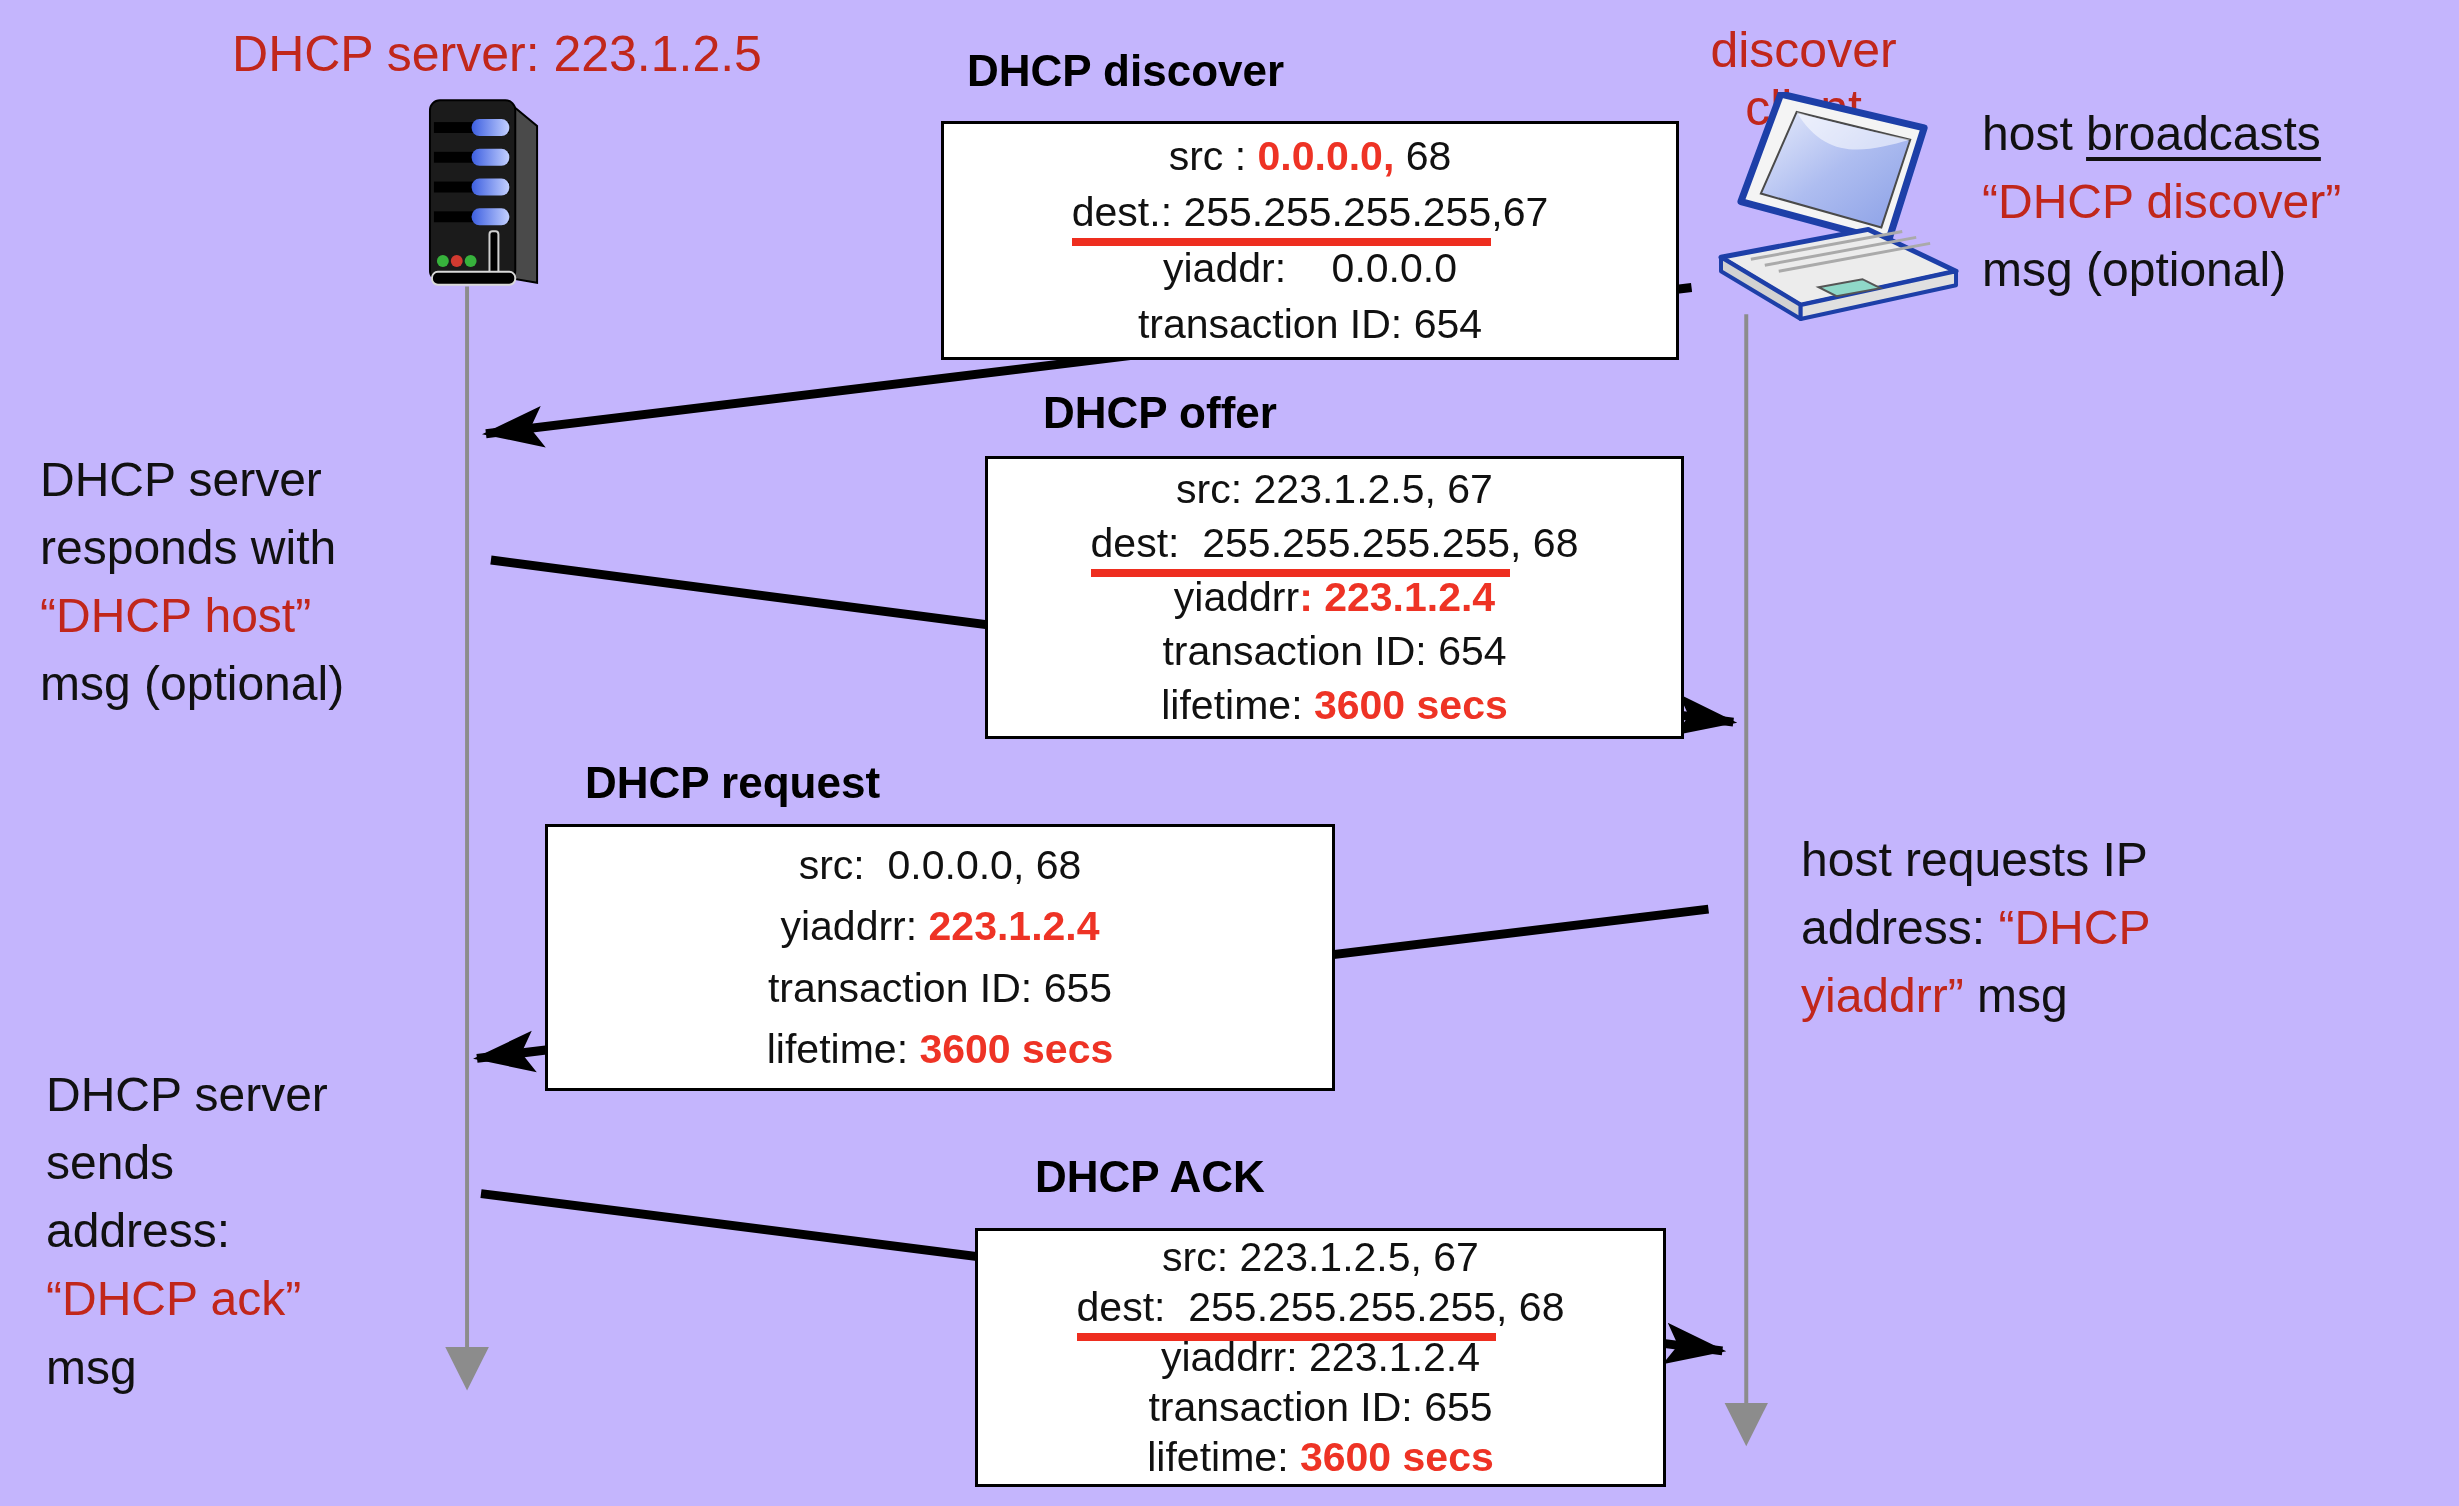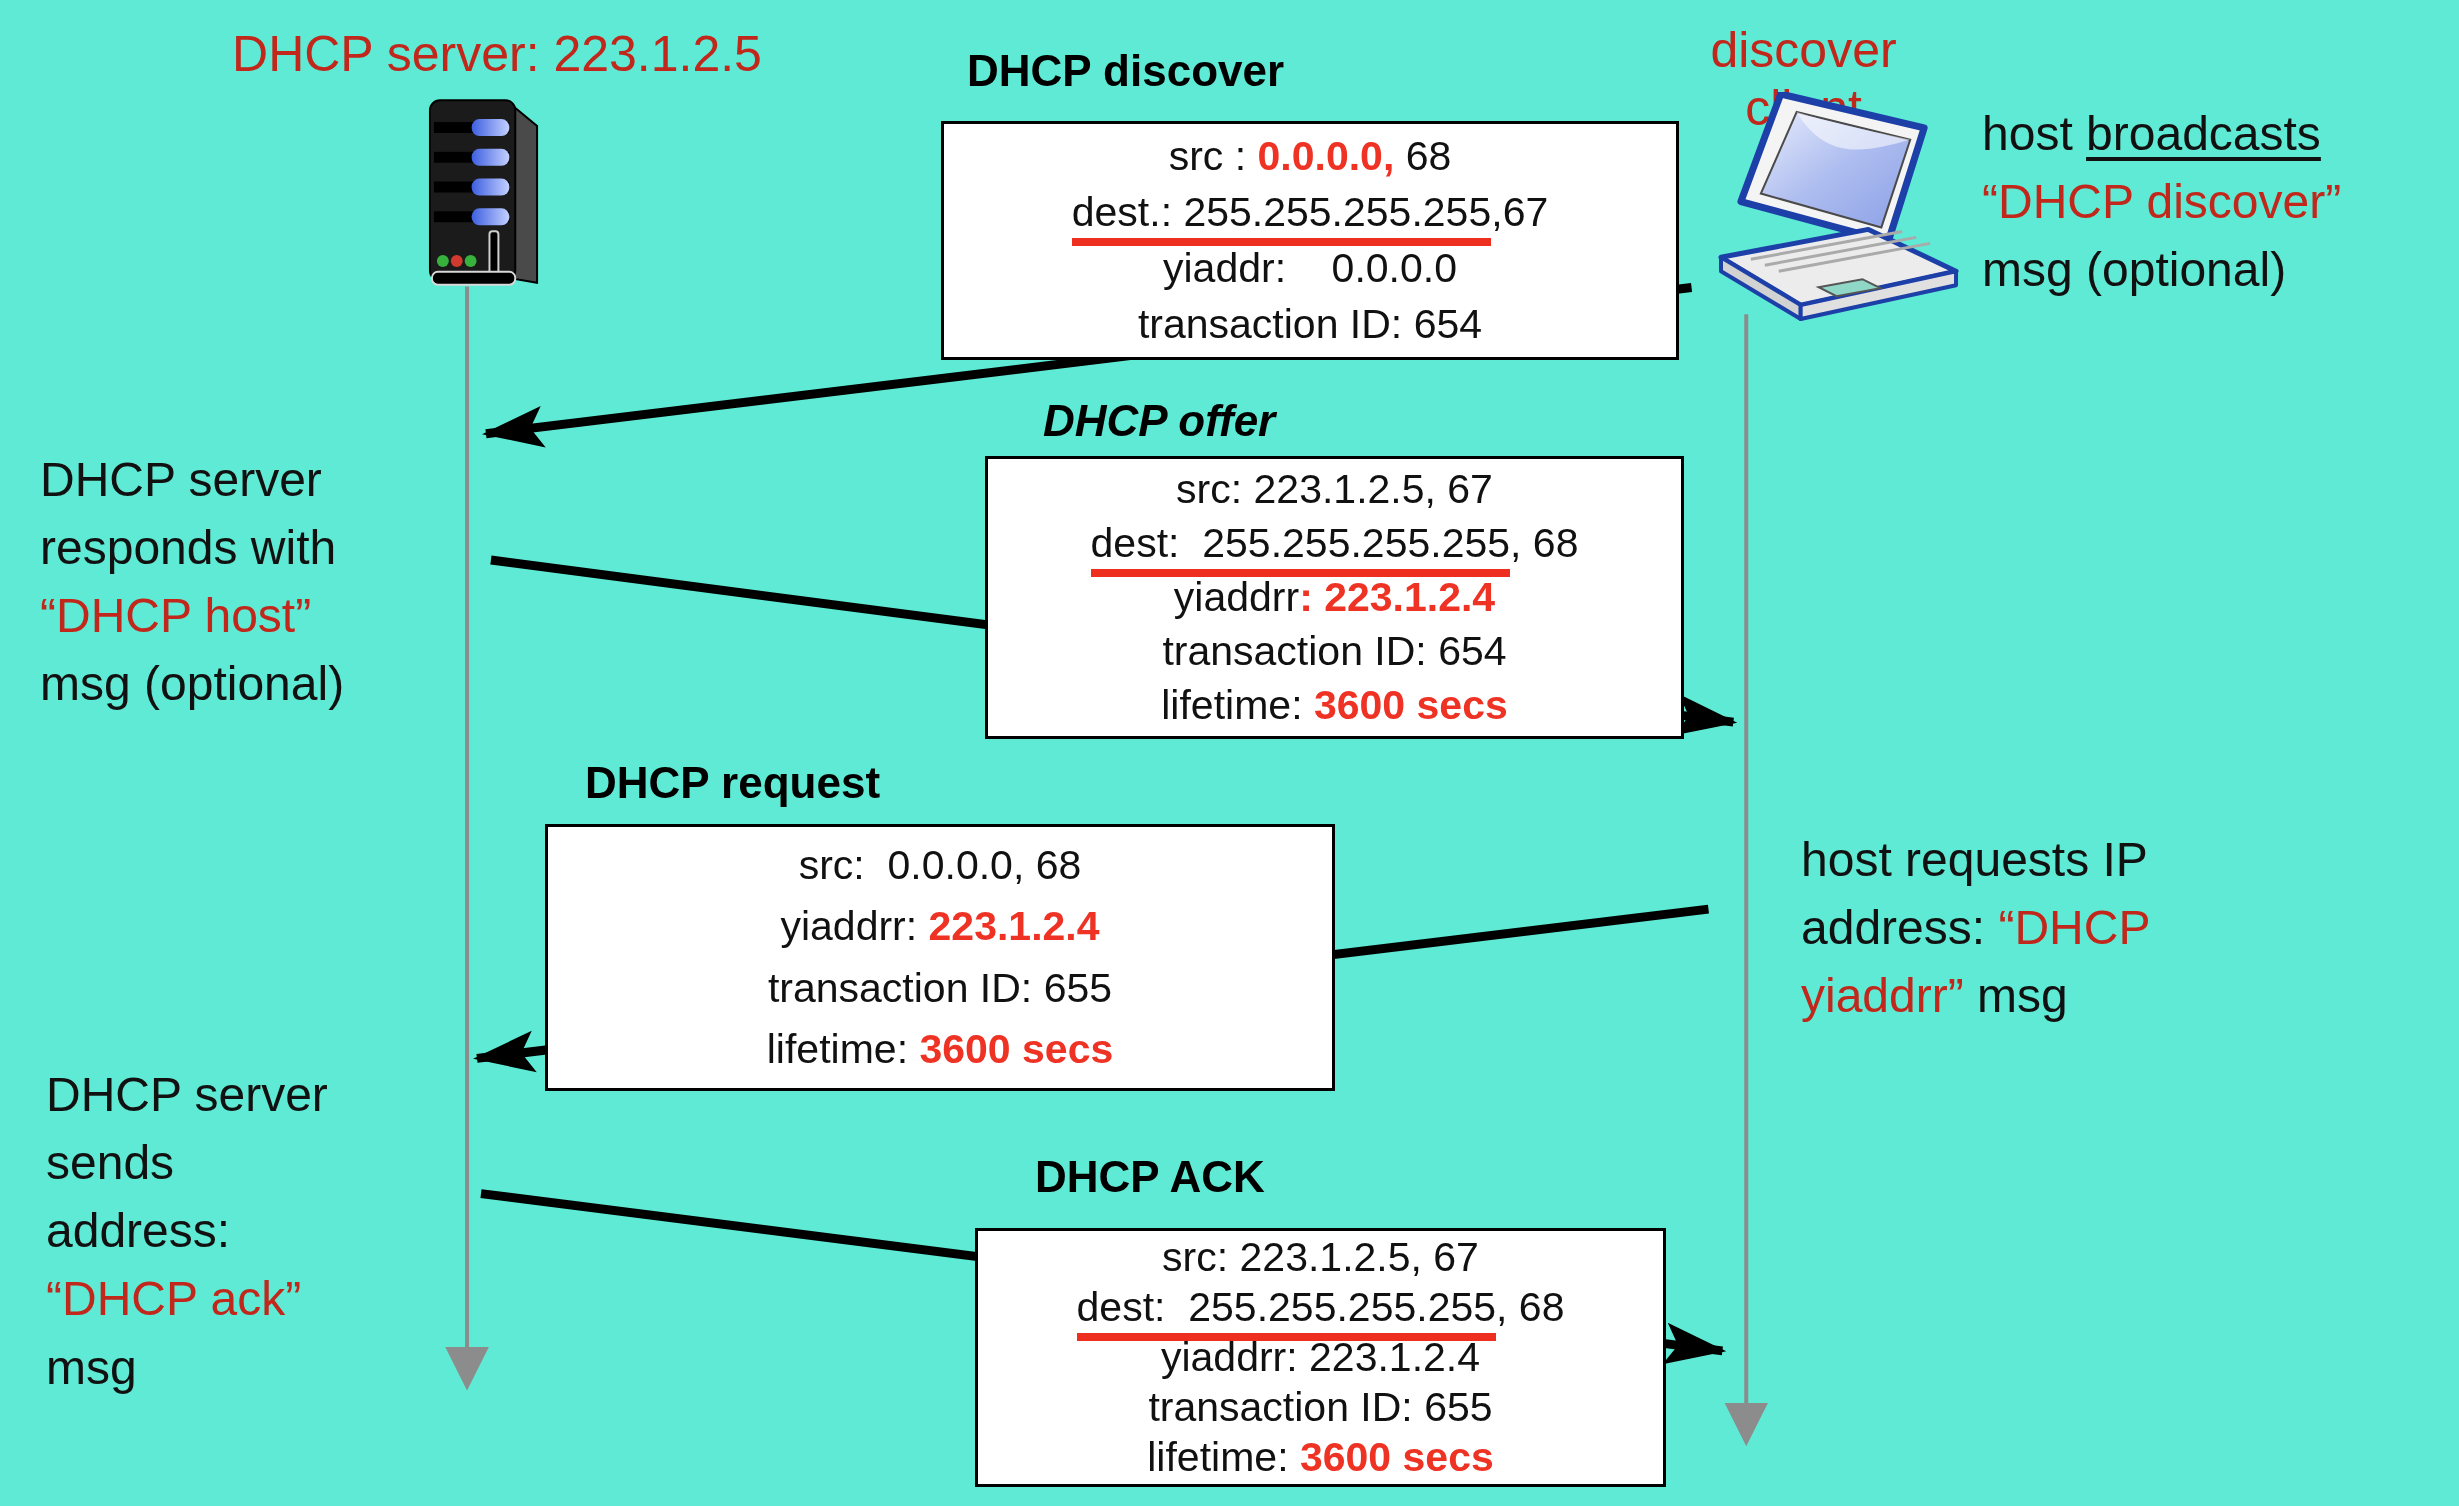--- a/index.html
+++ b/index.html
@@ -1,16 +1,16 @@
 <!DOCTYPE html>
 <html style="--red_label: #c1271b; --red_value: #ee3325; --underline: #ee2e1f; --line_gray: #8c8c8c;"><head>
 <meta charset="utf-8">
 <style>
   html,body{margin:0;padding:0;background:#fff;}
-  .canvas{position:relative;width:2460px;height:1506px;background:#5eead4;overflow:hidden;
+  .canvas{position:relative;width:2460px;height:1506px;background:#c4b5fd;overflow:hidden;
           font-family:"Liberation Sans", sans-serif;color:#111;}
   .wires{position:absolute;left:0;top:0;z-index:1;}
   .big-label{position:absolute;color:var(--red_label);font-size:50px;text-align:center;z-index:2;line-height:1.15;}
   .ann{position:absolute;font-size:48px;line-height:1.42;z-index:2;color:#111;}
   .red{color:var(--red_label);}
   .u-black{text-decoration:underline;text-decoration-thickness:4px;text-underline-offset:7px;}
   .box-title{position:absolute;font-size:44px;font-weight:bold;color:#000;z-index:3;white-space:nowrap;}
   .msgbox{position:absolute;background:#fff;border:3px solid #000;z-index:2;
           display:flex;flex-direction:column;justify-content:space-evenly;align-items:center;
           font-size:41px;color:#111;}
@@ -120,21 +120,21 @@
   </div>
 
   <div class="box-title" style="left:967px;top:46px;">DHCP discover</div>
   <div class="msgbox" style="left:941px;top:121px;width:732px;height:233px;">
     <div class="bline"><span class="seg">src : </span><span class="seg hot">0.0.0.0,</span><span class="seg"> 68</span></div>
     <div class="bline"><span class="seg ulseg">dest.: 255.255.255.255</span><span class="seg">,67</span></div>
     <div class="bline"><span class="seg">yiaddr:&nbsp;&nbsp;&nbsp;&nbsp;0.0.0.0</span></div>
     <div class="bline"><span class="seg">transaction ID: 654</span></div>
   </div>
 
-  <div class="box-title" style="left:1043px;top:396px;font-style:italic;">DHCP offer</div>
+  <div class="box-title" style="left:1043px;top:388px;">DHCP offer</div>
   <div class="msgbox" style="left:985px;top:456px;width:693px;height:277px;">
     <div class="bline"><span class="seg">src: 223.1.2.5, 67</span></div>
     <div class="bline"><span class="seg ulseg">dest:&nbsp;&nbsp;255.255.255.255</span><span class="seg">, 68</span></div>
     <div class="bline"><span class="seg">yiaddrr</span><span class="seg hot">: 223.1.2.4</span></div>
     <div class="bline"><span class="seg">transaction ID: 654</span></div>
     <div class="bline"><span class="seg">lifetime: </span><span class="seg hot">3600 secs</span></div>
   </div>
 
   <div class="box-title" style="left:561px;top:758px;margin-left:24px;">DHCP request</div>
   <div class="msgbox" style="left:545px;top:824px;width:784px;height:261px;">

